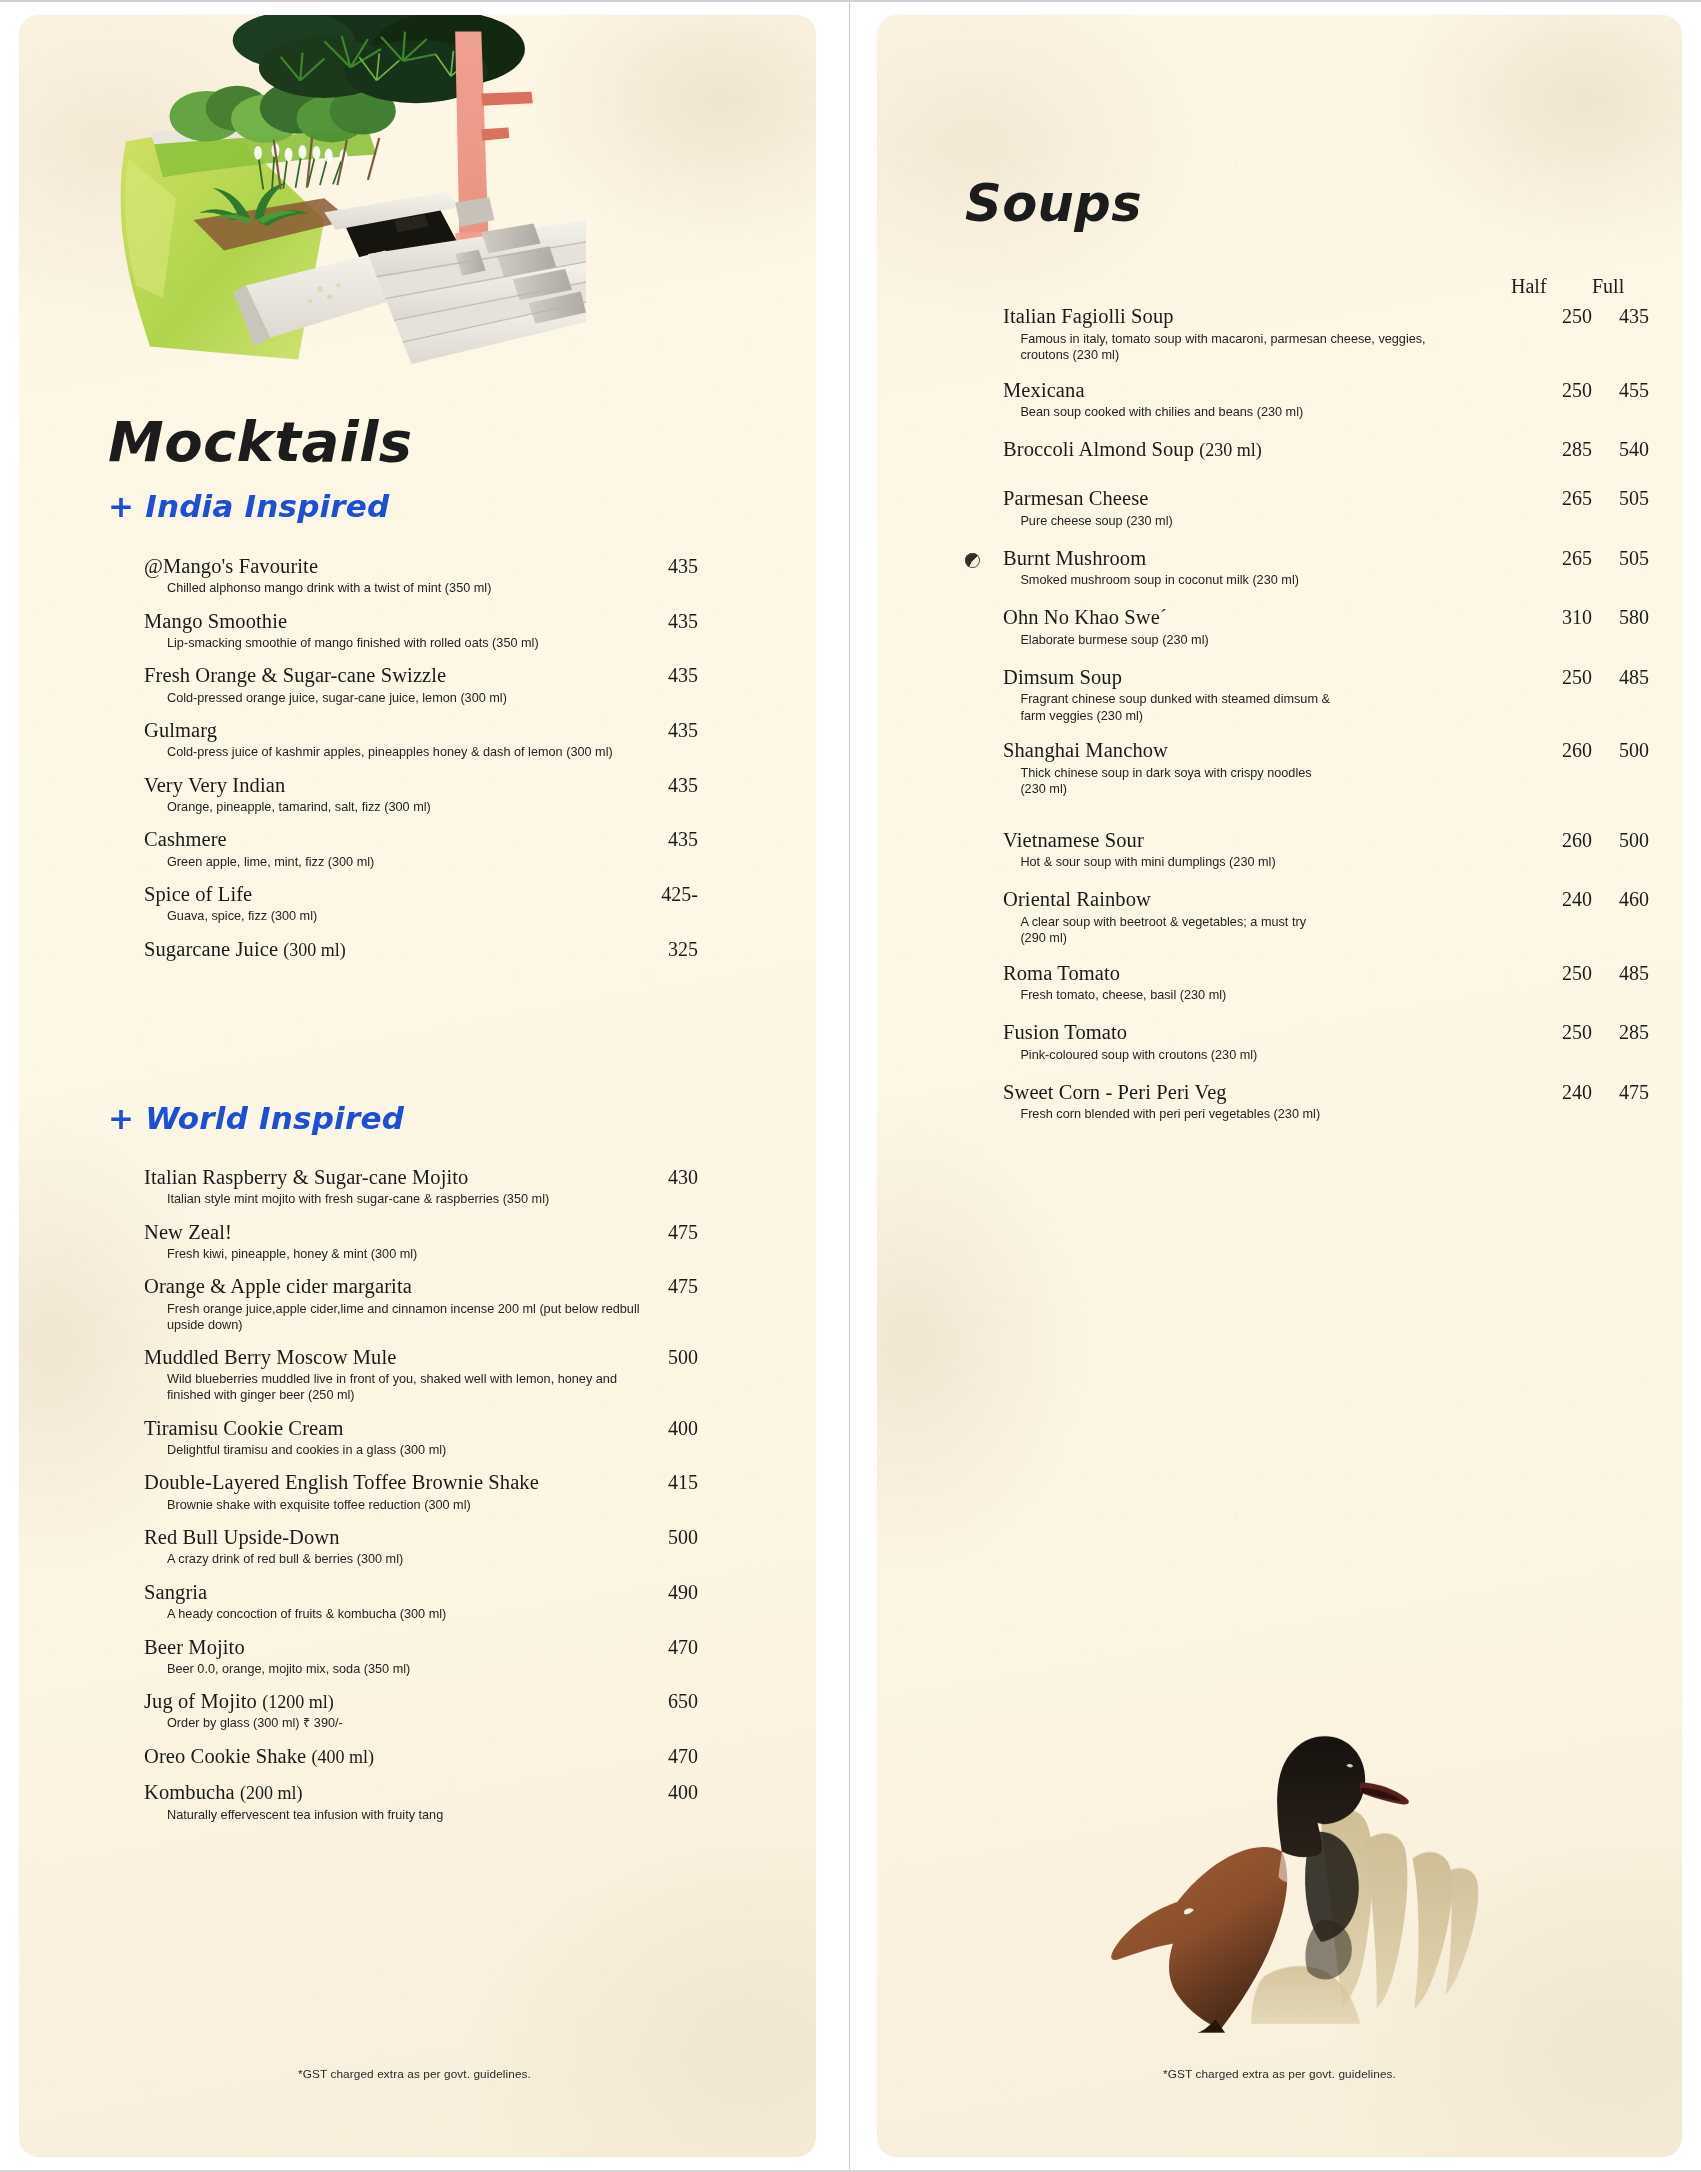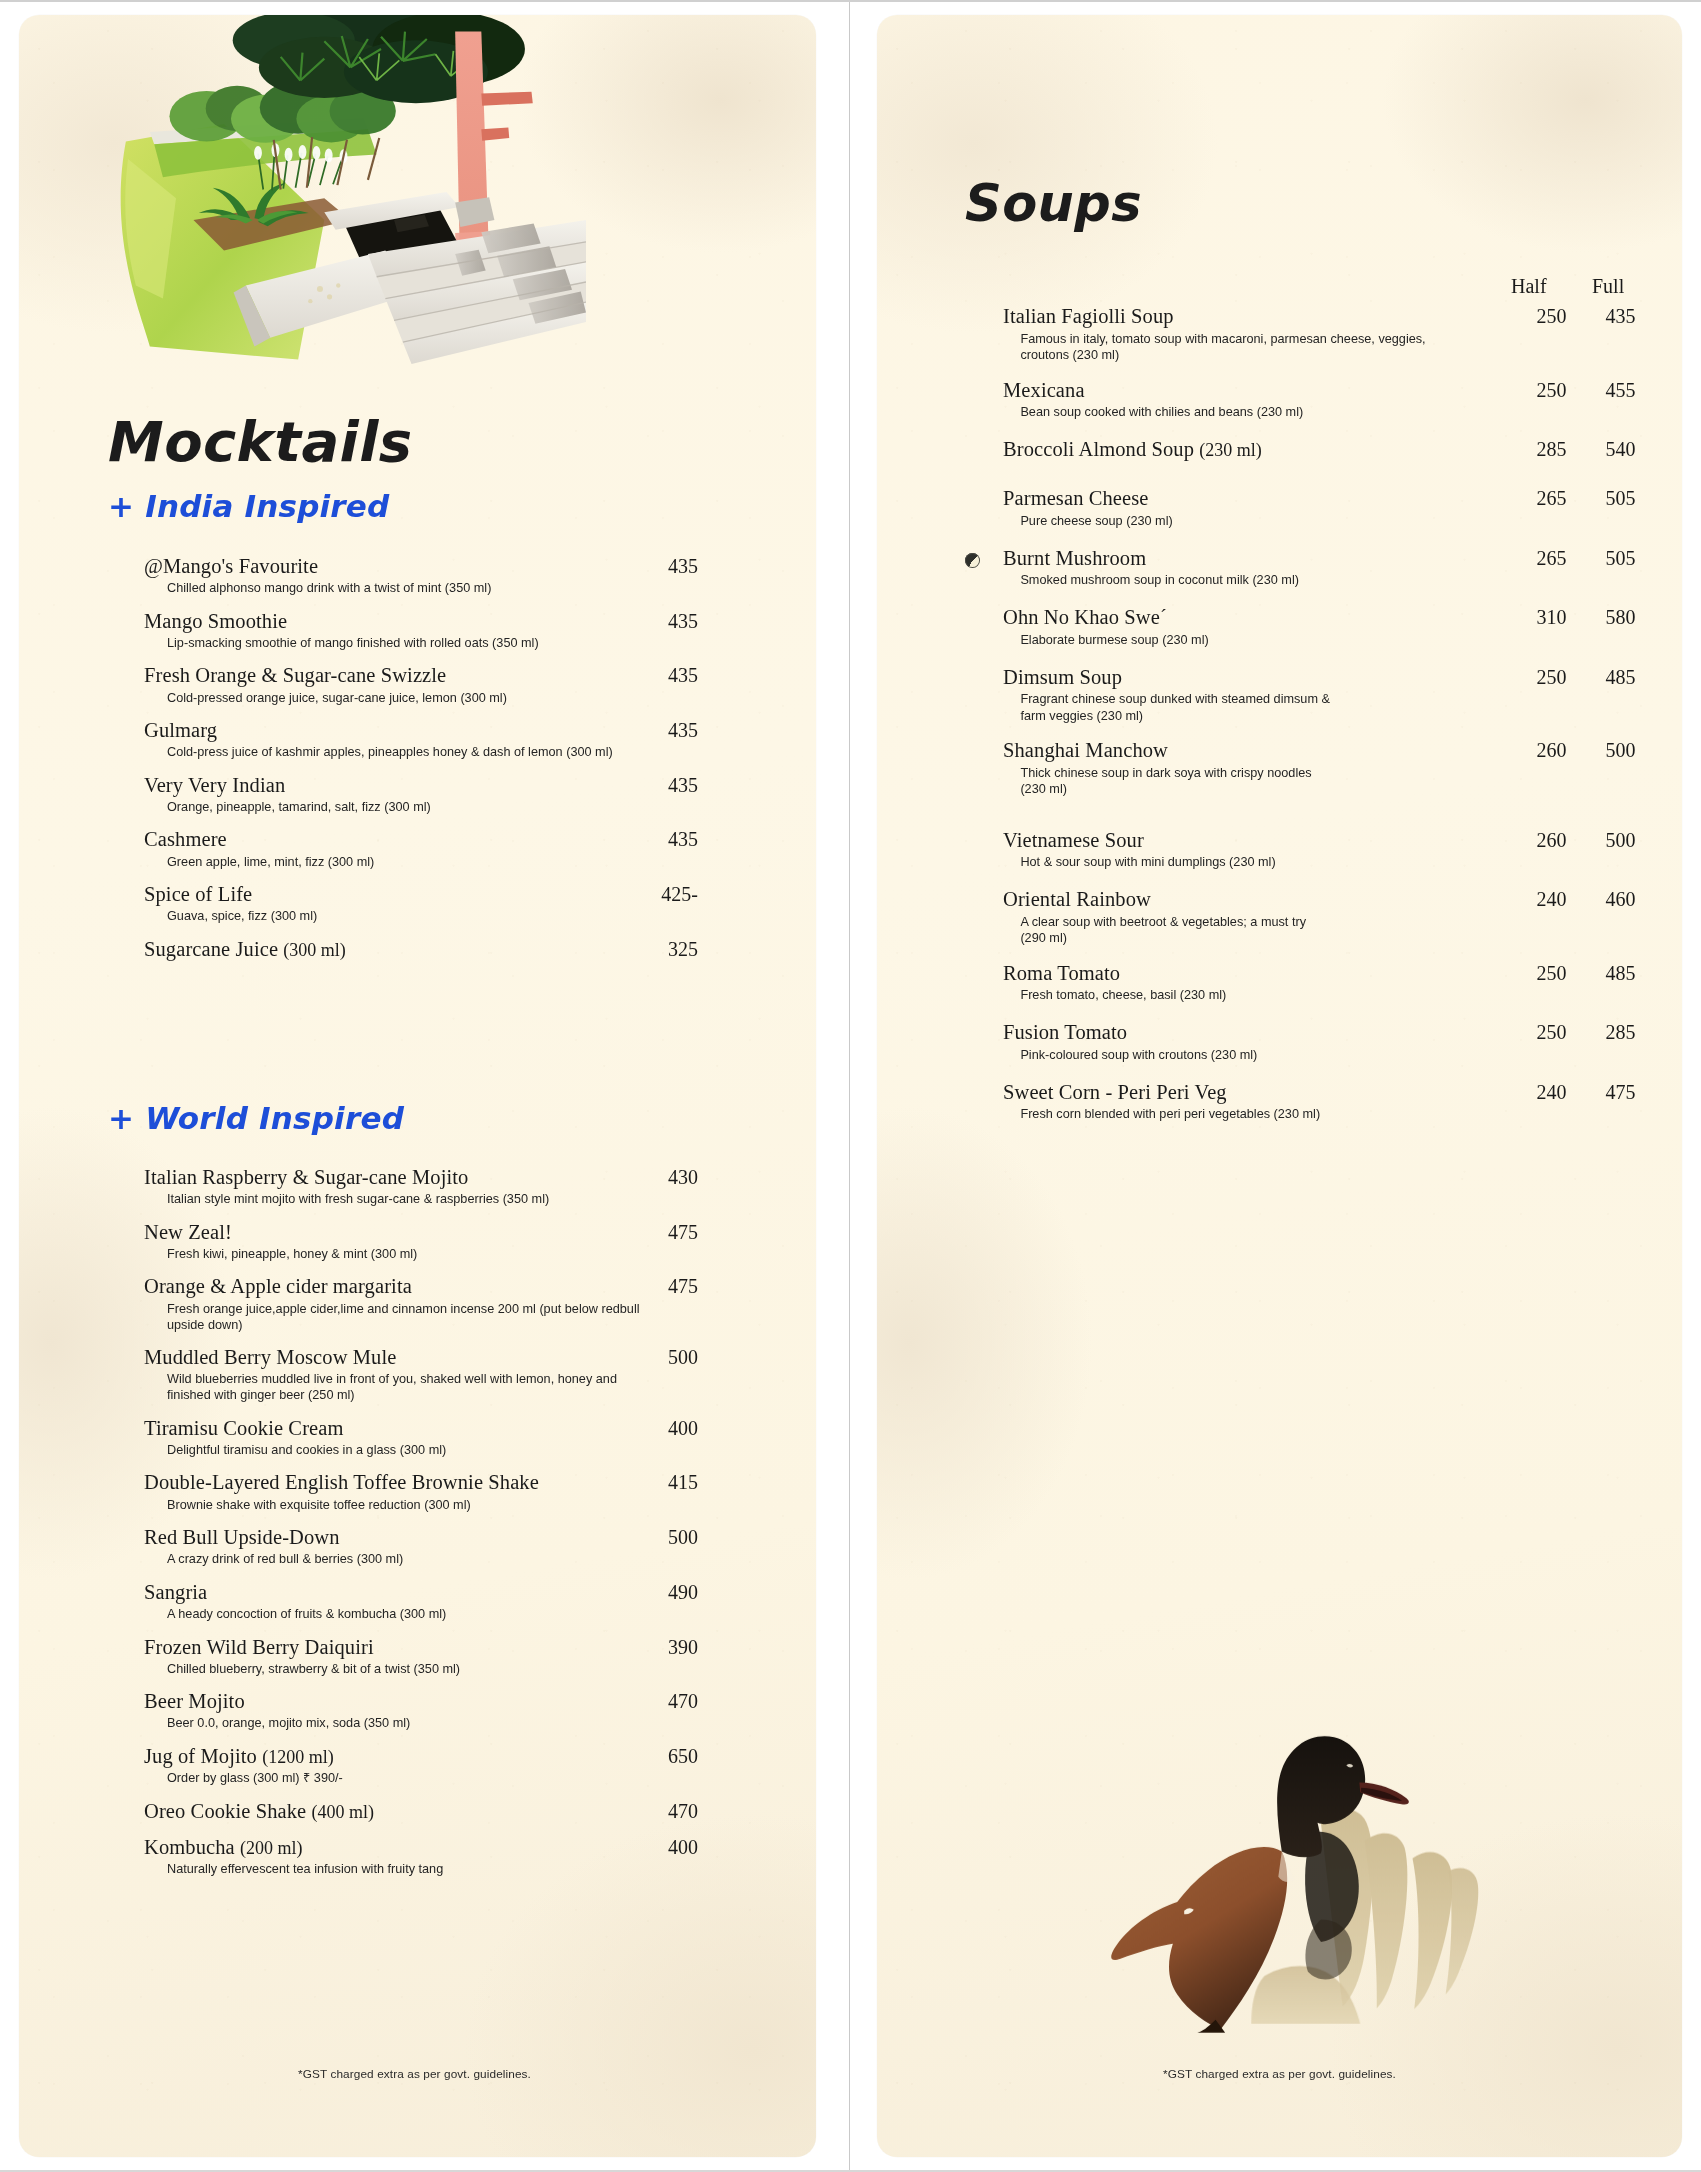--- a/index.html
+++ b/index.html
@@ -125,21 +125,21 @@
     font-size:20.5px;
     color:#1a1a1a;
     flex:1 1 auto;
     letter-spacing:0.1px;
   }
   .soup-half,.soup-full{
     font-family:"Liberation Serif", serif;
     font-size:20px;
     color:#1a1a1a;
     flex:0 0 auto;
-    text-align:center;
+    text-align:right;
   }
   .soup-half{ width:81px; }
   .soup-full{ width:57px; }
   .soup-desc{
     font-family:"Liberation Sans", sans-serif;
     font-size:12.7px;
     line-height:1.30;
     color:#242424;
     margin:2.6px 0 0 17.4px;
     max-width:449px;
@@ -468,27 +468,20 @@
     </div>
 
     <div class="item">
       <div class="item-head">
         <div class="item-name">Sangria</div>
         <div class="item-price">490</div>
       </div>
       <div class="item-desc">A heady concoction of fruits &amp; kombucha (300 ml)</div>
     </div>
 
-    <div class="item">
-      <div class="item-head">
-        <div class="item-name">Frozen Wild Berry Daiquiri</div>
-        <div class="item-price">390</div>
-      </div>
-      <div class="item-desc">Chilled blueberry, strawberry &amp; bit of a twist (350 ml)</div>
-    </div>
 
     <div class="item">
       <div class="item-head">
         <div class="item-name">Beer Mojito</div>
         <div class="item-price">470</div>
       </div>
       <div class="item-desc">Beer 0.0, orange, mojito mix, soda (350 ml)</div>
     </div>
 
     <div class="item">

